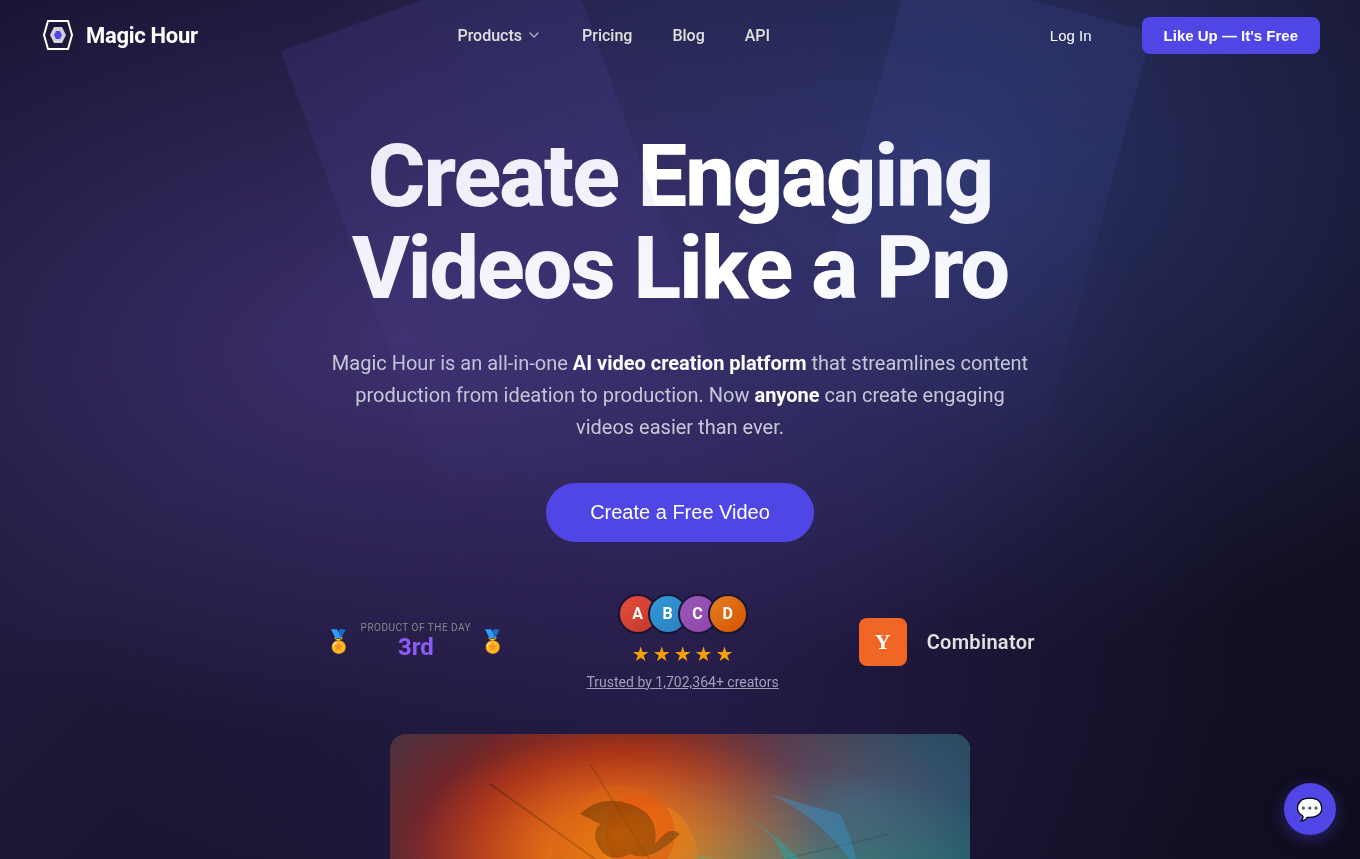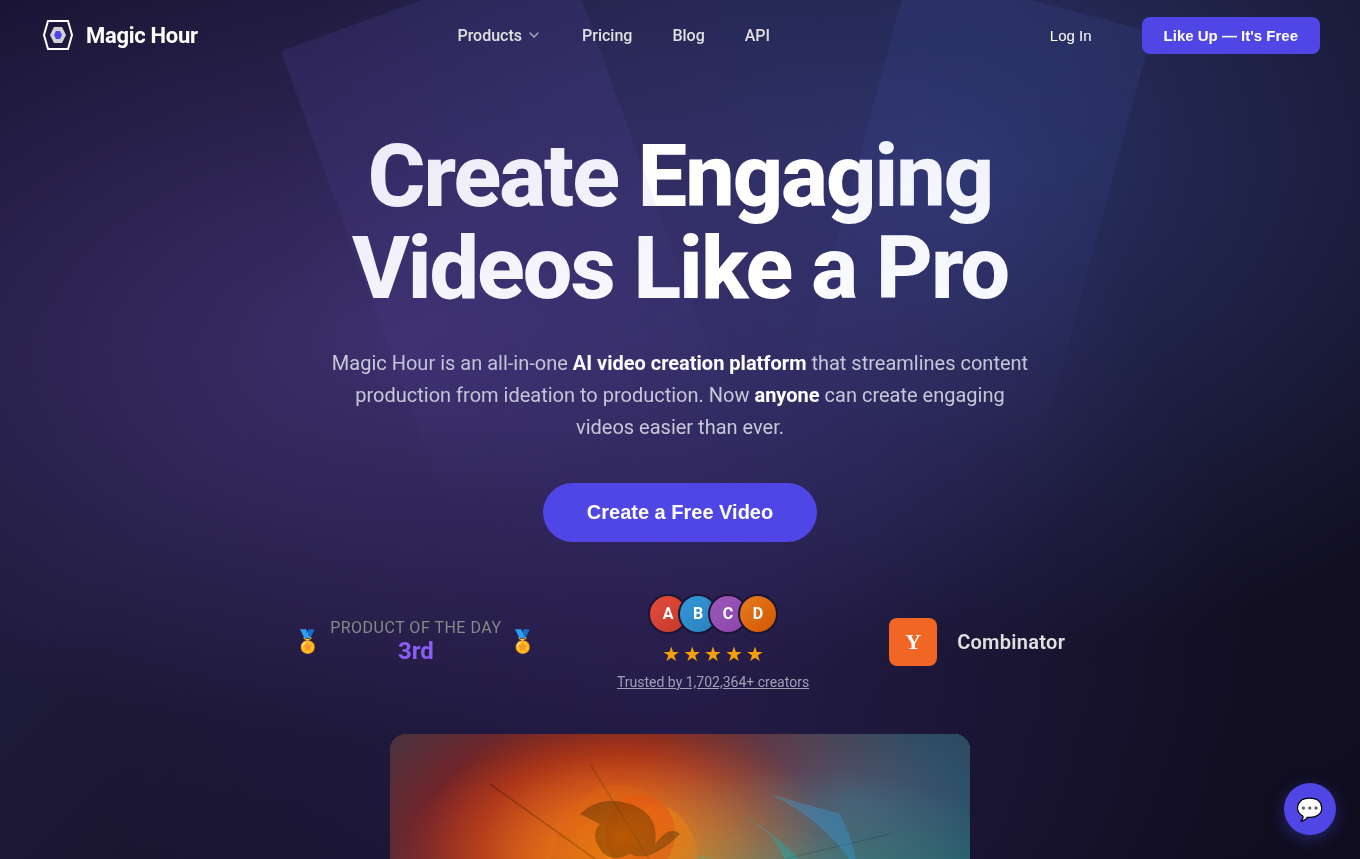--- a/index.html
+++ b/index.html
@@ -141,21 +141,21 @@
     .hero-subtitle strong {
       color: #ffffff;
     }
 
     .btn-cta {
       display: inline-block;
       padding: 18px 44px;
       background: #4f46e5;
       color: #ffffff;
       font-size: 20px;
-      font-weight: 700;
+      font-weight: 400;
       border-radius: 50px;
       border: none;
       cursor: pointer;
       transition: background 0.2s, transform 0.1s;
       margin-bottom: 52px;
     }
 
     
     .social-proof {
       display: flex;
@@ -187,21 +187,21 @@
       color: #c0a060;
     }
 
     .ph-rank {
       font-size: 24px;
       font-weight: 700;
       color: #8b5cf6;
     }
 
     .ph-label {
-      font-size: 16px;
+      font-size: 10px;
       color: #888;
       letter-spacing: 0.5px;
       text-transform: uppercase;
     }
 
     .ratings-block {
       display: flex;
       flex-direction: column;
       align-items: center;
       gap: 8px;

